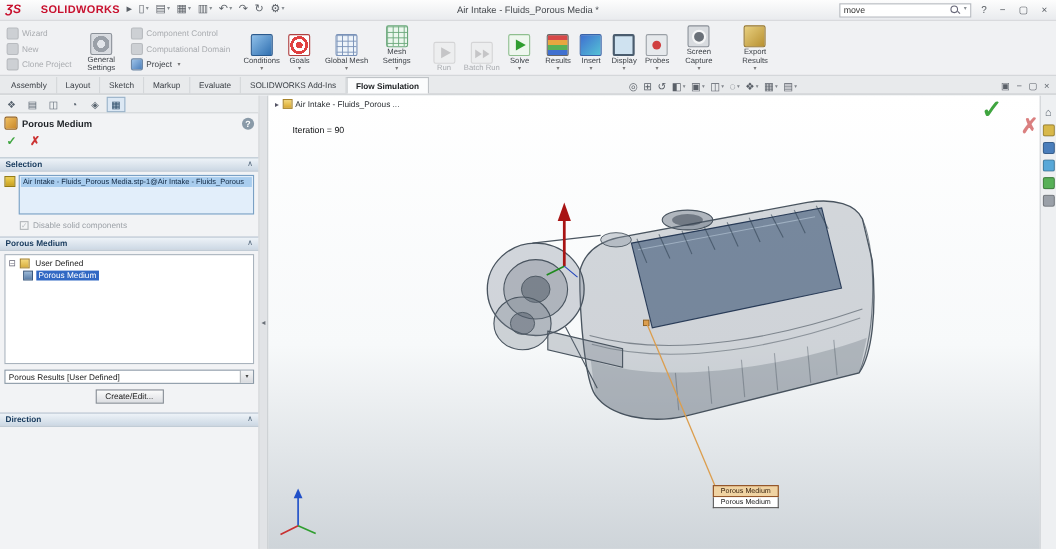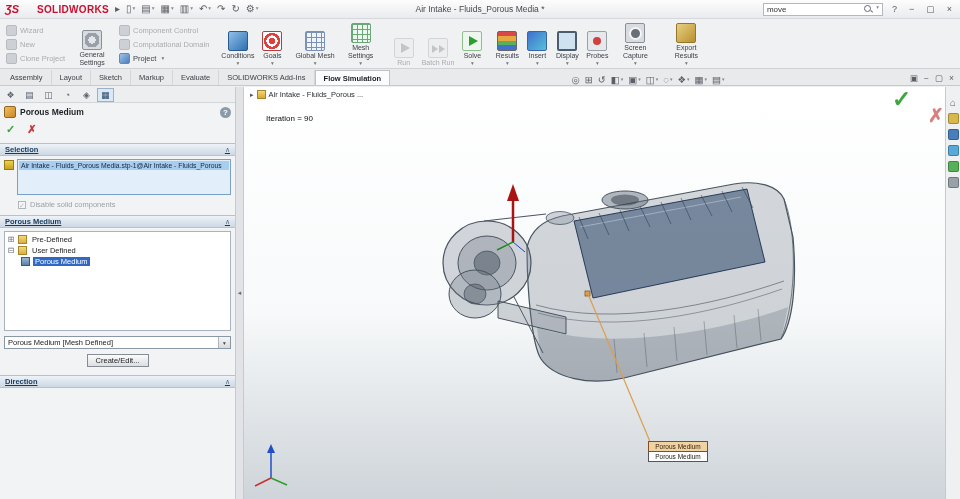--- a/index.html
+++ b/index.html
@@ -96,21 +96,21 @@
 .pmtab.active{background:#dce8f4;border:1px solid #9ab2c8;color:#2a4a66;}
 .pm-title{height:18px;display:flex;align-items:center;gap:4px;padding:0 4px;flex:none;}
 .porous-ic{width:12px;height:12px;background:linear-gradient(135deg,#f0c060,#c8862a);border:1px solid #96621e;border-radius:2px;flex:none;}
 .ptext{font-weight:bold;font-size:8.5px;color:#1d2126;flex:1;}
 .helpic{width:11px;height:11px;border-radius:50%;background:#8a9aa8;color:#fff;font-size:8px;display:flex;align-items:center;justify-content:center;font-weight:bold;flex:none;}
 .pm-actions{height:16px;display:flex;align-items:center;gap:12px;padding:0 6px;flex:none;}
 .okic{color:var(--check-green,#3fa53f);font-size:11px;font-weight:bold;line-height:1;}
 .okic::before{content:"✓";}
 .cancelic{color:#cc3333;font-size:11px;font-weight:bold;line-height:1;}
 .cancelic::before{content:"✗";}
-.sect-h{height:13px;background:linear-gradient(#eef3f8,#ccd8e4);border-top:1px solid #b5c2cf;border-bottom:1px solid #b5c2cf;display:flex;align-items:center;padding:0 5px;margin-top:6px;flex:none;text-decoration:underline;}
+.sect-h{height:13px;background:linear-gradient(#eef3f8,#ccd8e4);border-top:1px solid #b5c2cf;border-bottom:1px solid #b5c2cf;display:flex;align-items:center;padding:0 5px;margin-top:6px;flex:none;}
 .stitle{flex:1;font-weight:bold;color:#16395c;font-size:7.5px;}
 .chev{color:#55697d;font-size:7px;line-height:1;}
 .chev::before{content:"∧";}
 .sect-b{padding:3px 4px 0;flex:none;}
 .selrow{display:flex;gap:3px;}
 .funnel{width:10px;height:10px;background:linear-gradient(#f0d050,#c8a020);border:1px solid #967c14;flex:none;margin-top:1px;}
 .selbox{flex:1;height:36px;background:#e2eefa;border:1px solid #7aa0c4;overflow:hidden;padding:1px;}
 .selitem{display:block;background:#a9cdee;color:#0f2640;font-size:6.8px;white-space:nowrap;overflow:hidden;padding:1px 2px;}
 .cbrow{display:flex;align-items:center;gap:4px;margin:5px 0 0 14px;color:#9ca1a7;}
 .cbox{width:8px;height:8px;border:1px solid #b2b6ba;background:#f4f5f6;color:#b8bcc0;font-size:7px;line-height:7px;text-align:center;flex:none;}
@@ -420,36 +420,31 @@
         </div>
       </div>
 
       <div class="sect-h">
         <span class="stitle">Porous Medium</span>
         <span class="chev"></span>
       </div>
       <div class="sect-b">
         <div class="tree">
           <div class="trow">
-            <span class="texp plus"></span>
-            <span class="ticon folder"></span>
-            <span class="tlabel">Pre-Defined</span>
-          </div>
-          <div class="trow">
             <span class="texp minus"></span>
             <span class="ticon folder"></span>
             <span class="tlabel">User Defined</span>
           </div>
           <div class="trow child selected">
             <span class="ticon medium"></span>
             <span class="tlabel">Porous Medium</span>
           </div>
         </div>
         <div class="combo">
-          <span class="cval">Porous Medium [Mesh Defined]</span>
+          <span class="cval">Porous Results [User Defined]</span>
           <span class="cbtn"></span>
         </div>
         <div class="btnrow">
           <span class="pushbtn">Create/Edit...</span>
         </div>
       </div>
 
       <div class="sect-h">
         <span class="stitle">Direction</span>
         <span class="chev"></span>

